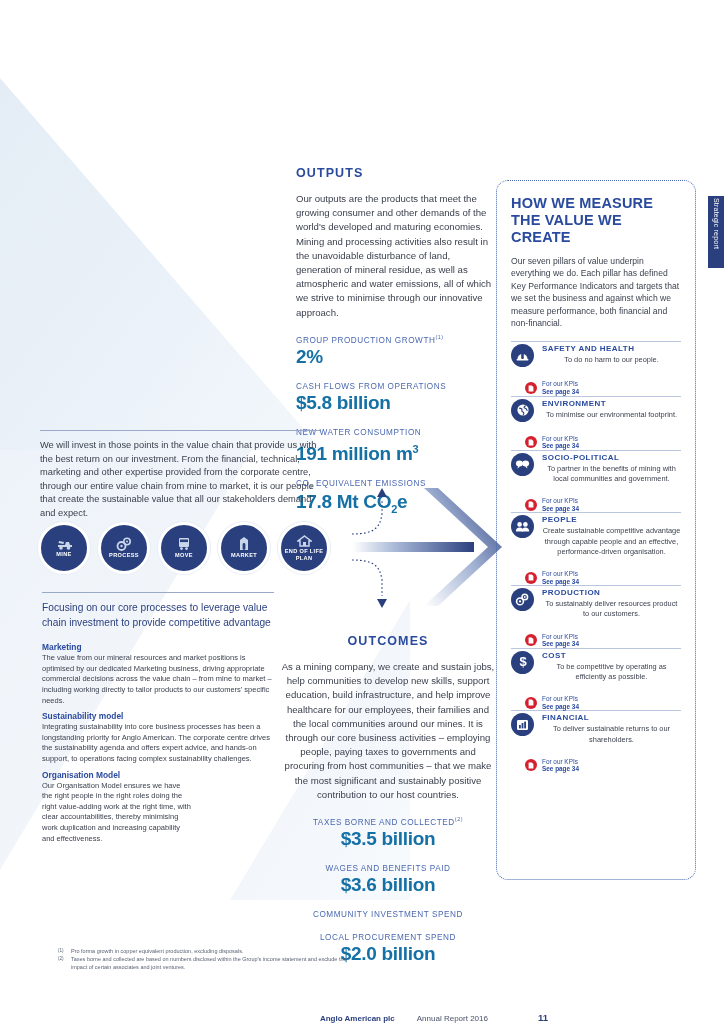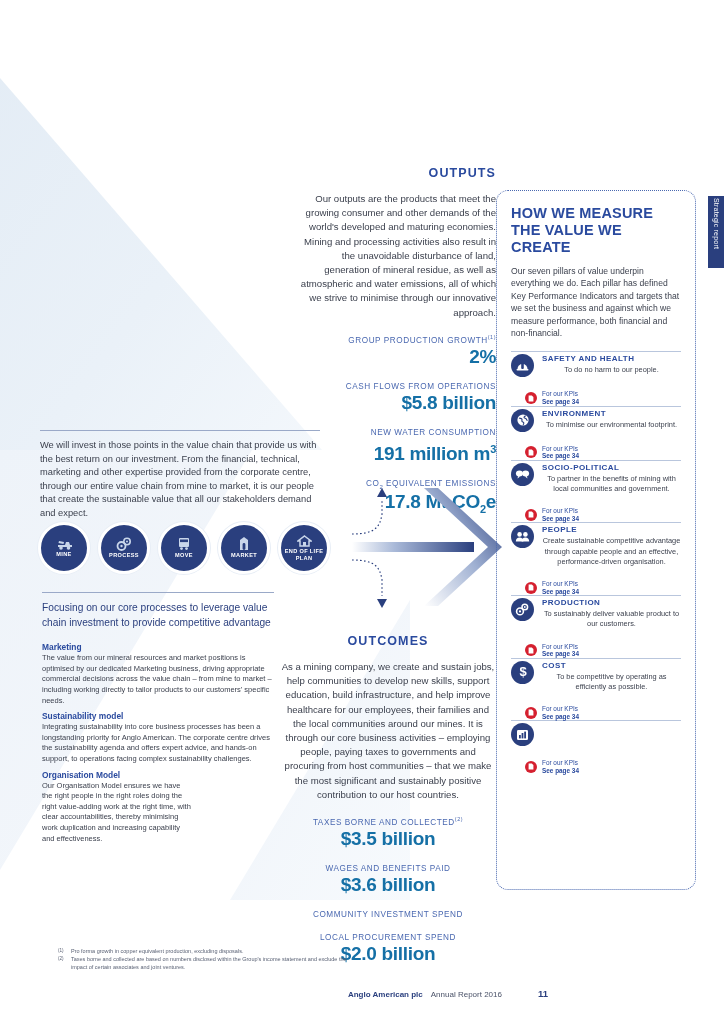--- a/index.html
+++ b/index.html
@@ -43,21 +43,21 @@
     transform: rotate(90deg);
     transform-origin: left top;
     position: absolute; left: 12px; top: 2px;
     white-space: nowrap;
     color: #fff; font-size: 7px; letter-spacing: .2px;
   }
 
   
   .outputs-col {
     position: absolute; left: 296px; top: 166px; width: 200px;
-    text-align: right;
+    text-align: left;
   }
   .sec-title {
     color: #2a4a9e; font-size: 12.5px; font-weight: bold;
     letter-spacing: 1.1px; margin-bottom: 12px;
   }
   .body-para {
     color: #3a3f4c; font-size: 9.6px; line-height: 14.2px;
   }
   .stat-block { margin-top: 14px; }
   .stat-label {
@@ -114,21 +114,21 @@
   .node-label {
     color: #ffffff; font-size: 5.6px; font-weight: bold;
     letter-spacing: .35px; text-align: center; line-height: 6.4px;
   }
 
   
   .arrow-wrap { position: absolute; left: 352px; top: 478px; width: 150px; height: 138px; }
 
   
   .kpi-panel {
-    position: absolute; left: 496px; top: 190px; width: 200px; height: 700px;
+    position: absolute; left: 496px; top: 180px; width: 200px; height: 700px;
     border: 1.4px dotted #4a68b0;
     border-radius: 12px;
     padding: 14px 14px 8px 14px;
   }
   .kpi-title {
     color: #2a4a9e; font-size: 14.5px; font-weight: bold;
     line-height: 17px; letter-spacing: .2px; margin-bottom: 9px;
   }
   .kpi-intro {
     color: #3a3f4c; font-size: 8.6px; line-height: 12.4px;
@@ -163,23 +163,23 @@
   .kpi-link-text { color: #2a4a9e; font-size: 6.4px; line-height: 7.6px; }
   .kpi-link-text b { font-weight: bold; }
 
   
   .footnotes { position: absolute; left: 58px; top: 948px; width: 300px; }
   .fn { display: flex; gap: 5px; margin-bottom: 1px; }
   .fn sup { color: #5a6275; font-size: 4.6px; flex: 0 0 8px; }
   .fn span.t { color: #5a6275; font-size: 5.5px; line-height: 7.4px; }
 
   .footer {
-    position: absolute; left: 0; top: 988px; width: 576px;
+    position: absolute; left: 0; top: 1012px; width: 576px;
     padding-right: 28px;
-    display: flex; justify-content: flex-end; align-items: baseline; gap: 8px;
+    display: flex; justify-content: flex-end; align-items: baseline; gap: 22px;
   }
   .f-brand { color: #2a3f7e; font-size: 8px; font-weight: bold; }
   .f-rep { color: #4a5268; font-size: 8px; }
   .f-page { color: #2a3f7e; font-size: 9.5px; font-weight: bold; margin-left: 28px; }
 </style>
 </head>
 <body>
 
 <div class="page">
 
@@ -432,21 +432,21 @@
       <div class="pill-icon">
         <svg width="15" height="13" viewBox="0 0 15 13">
             <circle cx="9.8" cy="4" r="2.8" fill="none" stroke="#fff" stroke-width="1.5"></circle>
             <circle cx="9.8" cy="4" r="0.9" fill="#fff"></circle>
             <circle cx="5" cy="8.4" r="3.4" fill="none" stroke="#fff" stroke-width="1.6"></circle>
             <circle cx="5" cy="8.4" r="1.1" fill="#fff"></circle>
           </svg>
       </div>
       <div class="pill-body">
         <div class="pill-name">PRODUCTION</div>
-        <div class="pill-desc">To sustainably deliver valuable product to our customers.</div>
+        <div class="pill-desc">To sustainably deliver resources product to our customers.</div>
       </div>
     </div>
     <div class="kpi-link">
       <span class="doc-ico">
           <svg width="6" height="7" viewBox="0 0 6 7">
             <path d="M0.6 0.4h3.2L5.4 2v4.6H0.6z" fill="#fff"></path>
           </svg>
         </span>
       <span class="kpi-link-text"><span>For our KPIs</span><br><b>See page 34</b></span>
     </div>
@@ -473,20 +473,24 @@
 
     <div class="pillar">
       <div class="pill-icon">
         <svg width="13" height="12" viewBox="0 0 13 12">
             <rect x="1" y="1" width="11" height="10" rx="1.2" fill="#fff"></rect>
             <rect x="3" y="6" width="1.8" height="3.4" fill="#2a3f7e"></rect>
             <rect x="5.6" y="4" width="1.8" height="5.4" fill="#2a3f7e"></rect>
             <rect x="8.2" y="2.6" width="1.8" height="6.8" fill="#2a3f7e"></rect>
           </svg>
       </div>
+      <div class="pill-body">
+        <div class="pill-name">FINANCIAL</div>
+        <div class="pill-desc">To deliver sustainable returns to our shareholders.</div>
+      </div>
     </div>
     <div class="kpi-link">
       <span class="doc-ico">
           <svg width="6" height="7" viewBox="0 0 6 7">
             <path d="M0.6 0.4h3.2L5.4 2v4.6H0.6z" fill="#fff"></path>
           </svg>
         </span>
       <span class="kpi-link-text"><span>For our KPIs</span><br><b>See page 34</b></span>
     </div>
   </div>

